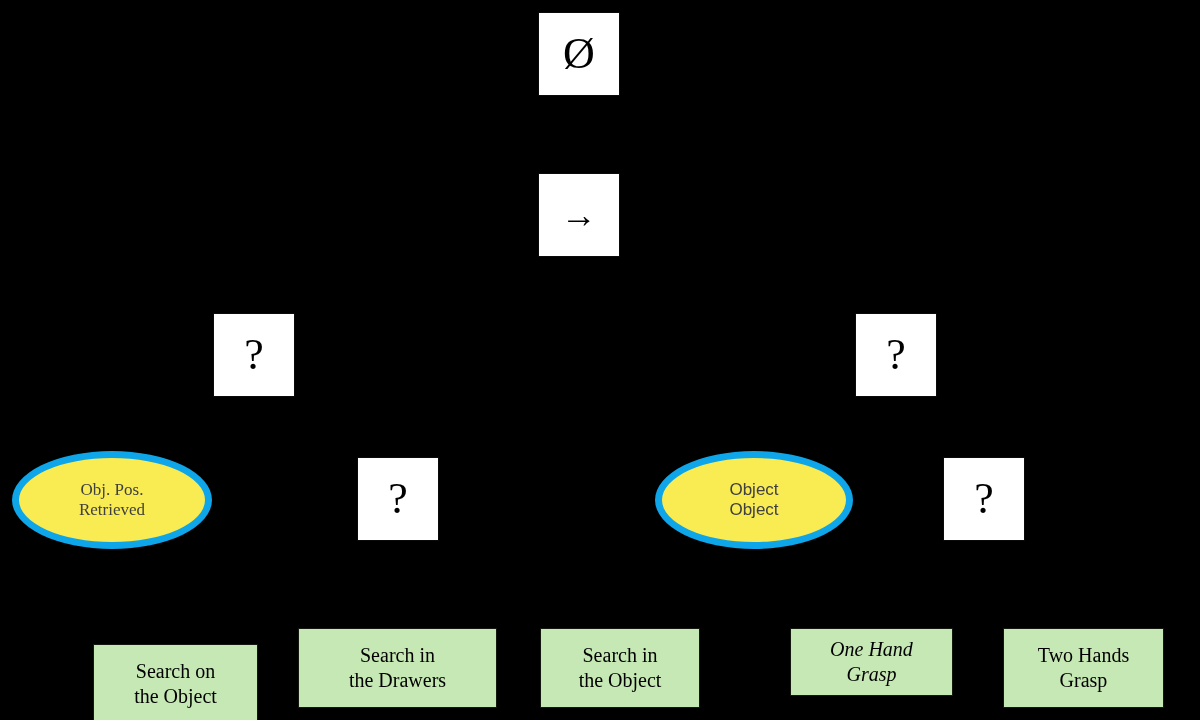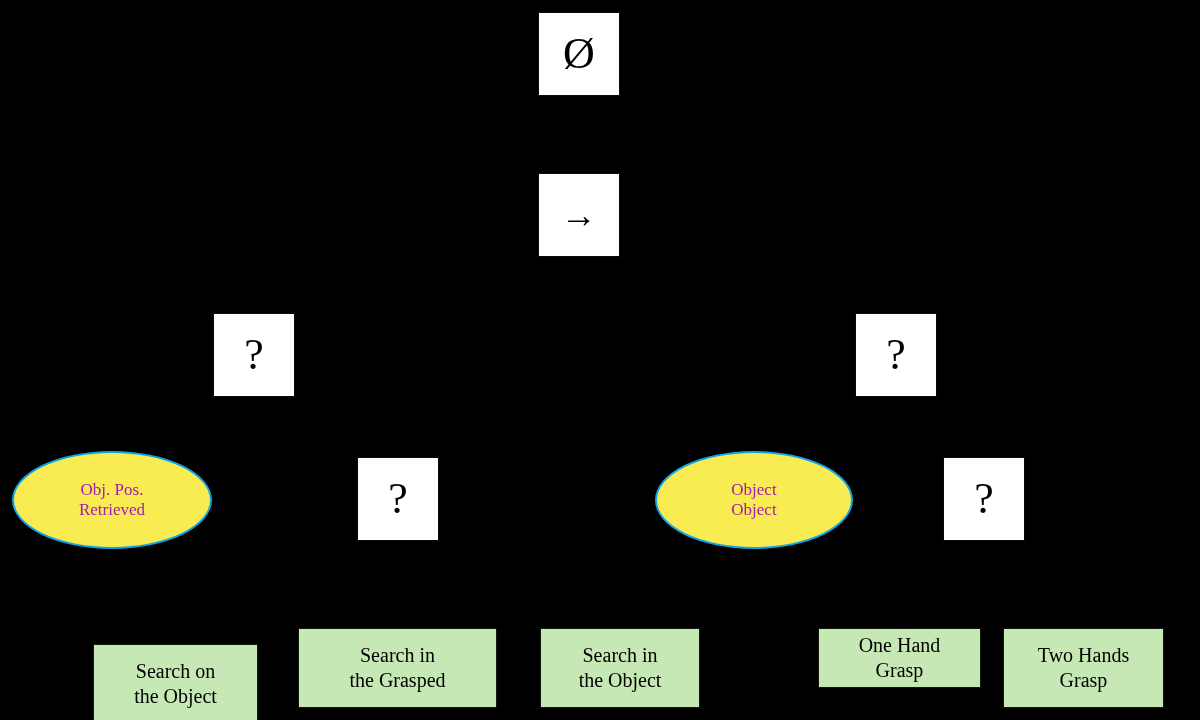--- a/index.html
+++ b/index.html
@@ -45,31 +45,31 @@
     font-size: 40px;
     line-height: 1;
   }
   .ctrl.glyph-arrow { font-size: 36px; }
   .ctrl.glyph-fallback { font-size: 44px; }
   .ctrl.glyph-question { font-size: 44px; }
 
   
   .cond {
     background: #F9EB52;
-    border: 2px solid #0ea5e9;
+    border: 7px solid #0ea5e9;
     border-radius: 50%;
-    color: #a21caf;
+    color: #404040;
   }
   .cond .label {
     font-size: 17px;
     line-height: 1.18;
     padding: 0 10px;
   }
   .cond.serif .label { font-family: "Liberation Serif", serif; }
-  .cond.sans .label  { font-family: Liberation Serif, serif; }
+  .cond.sans .label  { font-family: Liberation Sans, sans-serif; }
 
   
   .action {
     background: #C6E8B4;
     border: 1px solid #15180f;
     font-family: "Liberation Serif", serif;
     font-size: 20px;
     line-height: 1.25;
   }
   .action .label { padding: 0 6px; }
@@ -138,30 +138,30 @@
   <div id="action-layer">
       <div class="node action" style="left: 93px; top: 644px; width: 165px; height: 80px; justify-content: center;">
         <div class="label">
           <div>Search on</div>
           <div>the Object</div>
         </div>
       </div>
       <div class="node action" style="left: 298px; top: 628px; width: 199px; height: 80px;">
         <div class="label">
           <div>Search in</div>
-          <div>the Grasped</div>
+          <div>the Drawers</div>
         </div>
       </div>
       <div class="node action" style="left: 540px; top: 628px; width: 160px; height: 80px;">
         <div class="label">
           <div>Search in</div>
           <div>the Object</div>
         </div>
       </div>
-      <div class="node action" style="left: 818px; top: 628px; width: 163px; height: 60px;">
+      <div class="node action" style="left: 790px; top: 628px; width: 163px; height: 68px; font-style: italic;">
         <div class="label">
           <div>One Hand</div>
           <div>Grasp</div>
         </div>
       </div>
       <div class="node action" style="left: 1003px; top: 628px; width: 161px; height: 80px;">
         <div class="label">
           <div>Two Hands</div>
           <div>Grasp</div>
         </div>

